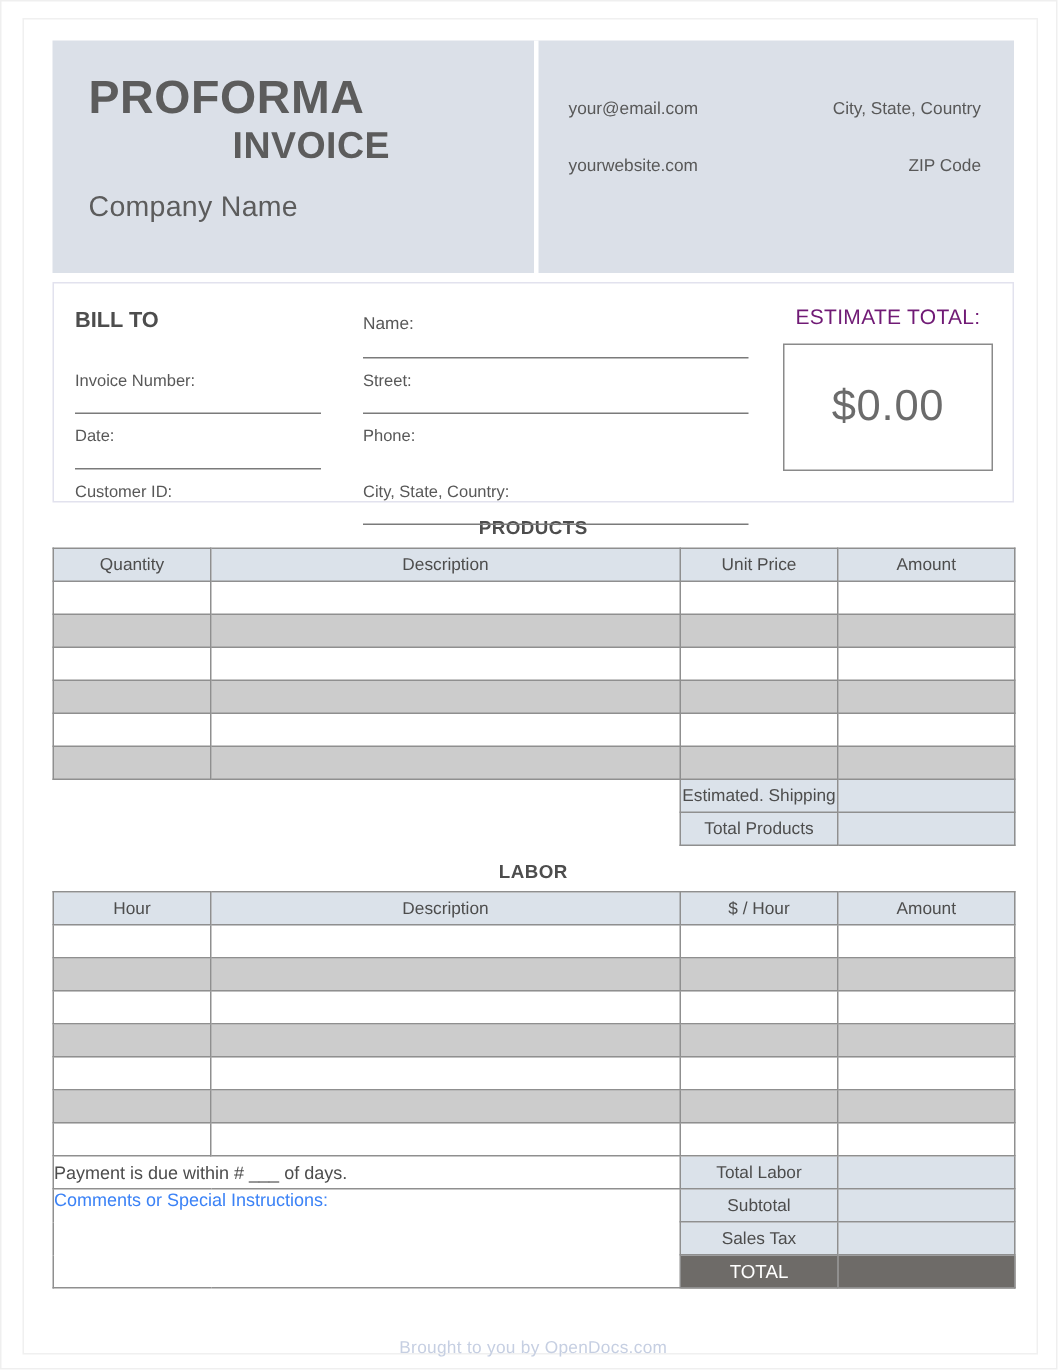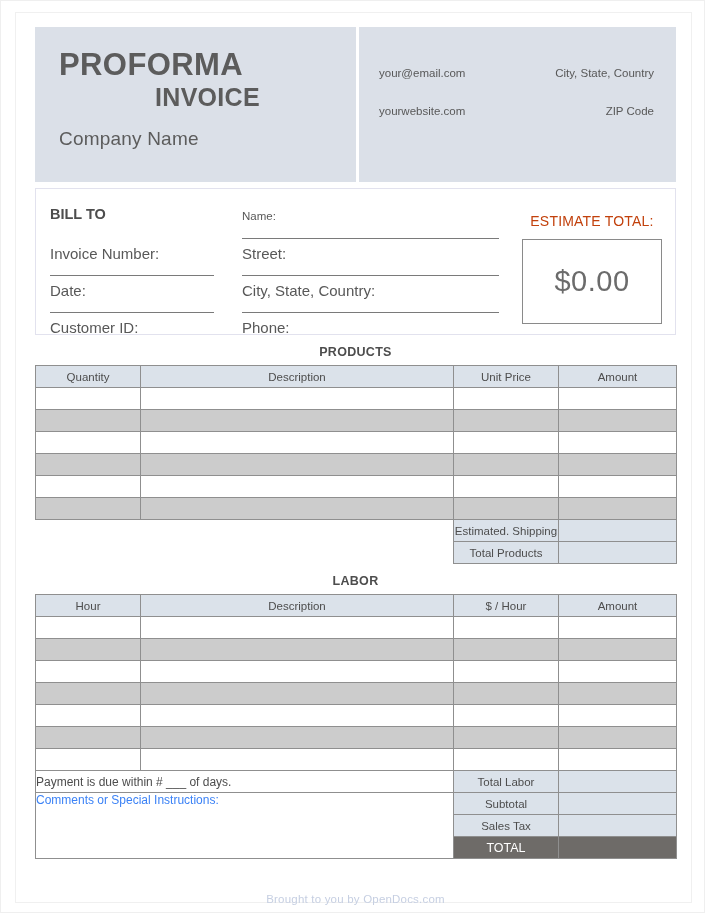--- a/index.html
+++ b/index.html
@@ -115,43 +115,43 @@
   .billto-col-3 { flex: 1; padding-left: 6px; padding-right: 10px; }
 
   .billto-head {
     font-size: 14.5px;
     font-weight: bold;
     color: #4d4d4d;
     height: 36px;
     line-height: 22px;
   }
   .field {
-    font-size: 15px;
+    font-size: 11px;
     color: #585858;
     height: 37px;
     line-height: 30px;
     border-bottom: 1px solid #7a7a7a;
     box-sizing: border-box;
   }
   .field.last { border-bottom: none; }
   .field-top {
     font-size: 11.5px;
     color: #585858;
     height: 36px;
     line-height: 26px;
     border-bottom: 1px solid #7a7a7a;
     box-sizing: border-box;
   }
 
   .estimate-label {
     font-size: 14px;
-    color: #c2410c;
+    color: #701a75;
     text-align: center;
     letter-spacing: 0.2px;
-    margin-top: 10px;
+    margin-top: 0;
   }
   .estimate-box {
     margin: 10px auto 0 auto;
     width: 140px;
     height: 85px;
     border: 1px solid #8a8a8a;
     box-sizing: border-box;
     display: flex;
     align-items: center;
     justify-content: center;
@@ -280,22 +280,22 @@
         <div class="billto-col billto-col-1">
           <div class="billto-head">BILL TO</div>
           <div class="field">Invoice Number:</div>
           <div class="field">Date:</div>
           <div class="field last">Customer ID:</div>
         </div>
 
         <div class="billto-col billto-col-2">
           <div class="field-top">Name:</div>
           <div class="field">Street:</div>
+          <div class="field last">Phone:</div>
           <div class="field">City, State, Country:</div>
-          <div class="field last">Phone:</div>
         </div>
 
         <div class="billto-col billto-col-3">
           <div class="estimate-label">ESTIMATE TOTAL:</div>
           <div class="estimate-box">
             <span class="estimate-value">$0.00</span>
           </div>
         </div>
       </div>
 

